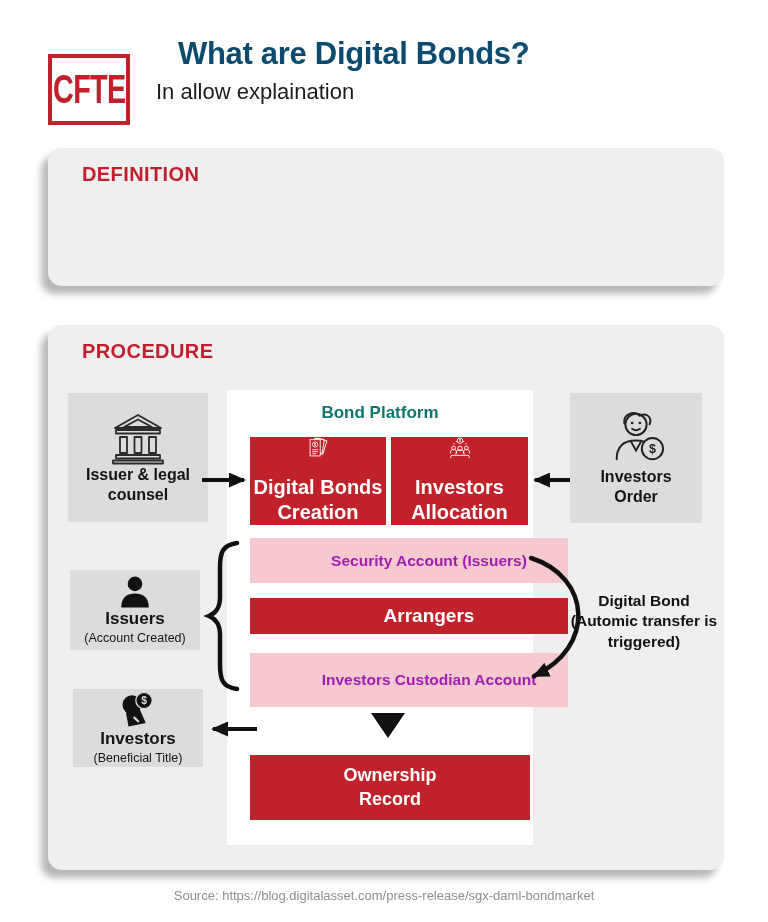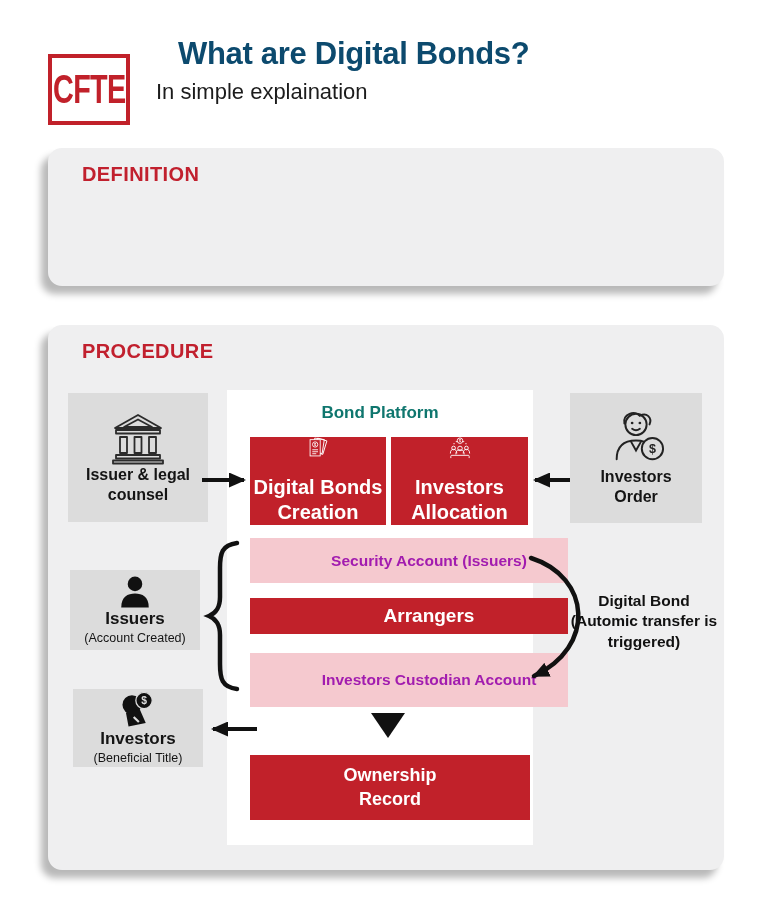--- a/index.html
+++ b/index.html
@@ -66,21 +66,21 @@
 </style>
 </head>
 <body>
 
 <div class="page">
 
   <div class="abs logo-box">
     <span class="logo-text">CFTE</span>
   </div>
   <div class="abs page-title">What are Digital Bonds?</div>
-  <div class="abs page-subtitle">In simple explaination</div>
+  <div class="abs page-subtitle">In allow explaination</div>
 
   <div class="abs card definition-card">
     <div class="card-heading">DEFINITION</div>
   </div>
 
   <div class="abs card procedure-card">
     <div class="card-heading">PROCEDURE</div>
 
     <div class="platform">
       <div class="platform-title">Bond Platform</div>
@@ -204,13 +204,14 @@
       </defs>
       <line x1="154" y1="155" x2="196" y2="155" stroke="#111111" stroke-width="4" marker-end="url(#ah)"></line>
       <line x1="522" y1="155" x2="487" y2="155" stroke="#111111" stroke-width="4" marker-end="url(#ah)"></line>
       <line x1="209" y1="404" x2="165" y2="404" stroke="#111111" stroke-width="4" marker-end="url(#ah)"></line>
       <path d="M483 233 C543 252 548 322 486 351" stroke="#111111" stroke-width="4.5" fill="none" stroke-linecap="round" marker-end="url(#ah)"></path>
       <path d="M189 218 C174 220 172 228 172 243 L172 272 C172 283 168 288 161 291 C168 294 172 299 172 310 L172 339 C172 354 174 362 189 364" stroke="#111111" stroke-width="4.5" fill="none" stroke-linecap="round"></path>
       <polygon points="323,388 357,388 340,413" fill="#111111"></polygon>
     </svg>
   </div>
 
+  <div class="abs source-text">Source: https://blog.digitalasset.com/press-release/sgx-daml-bondmarket</div>
 </div>
 
 </body></html>

